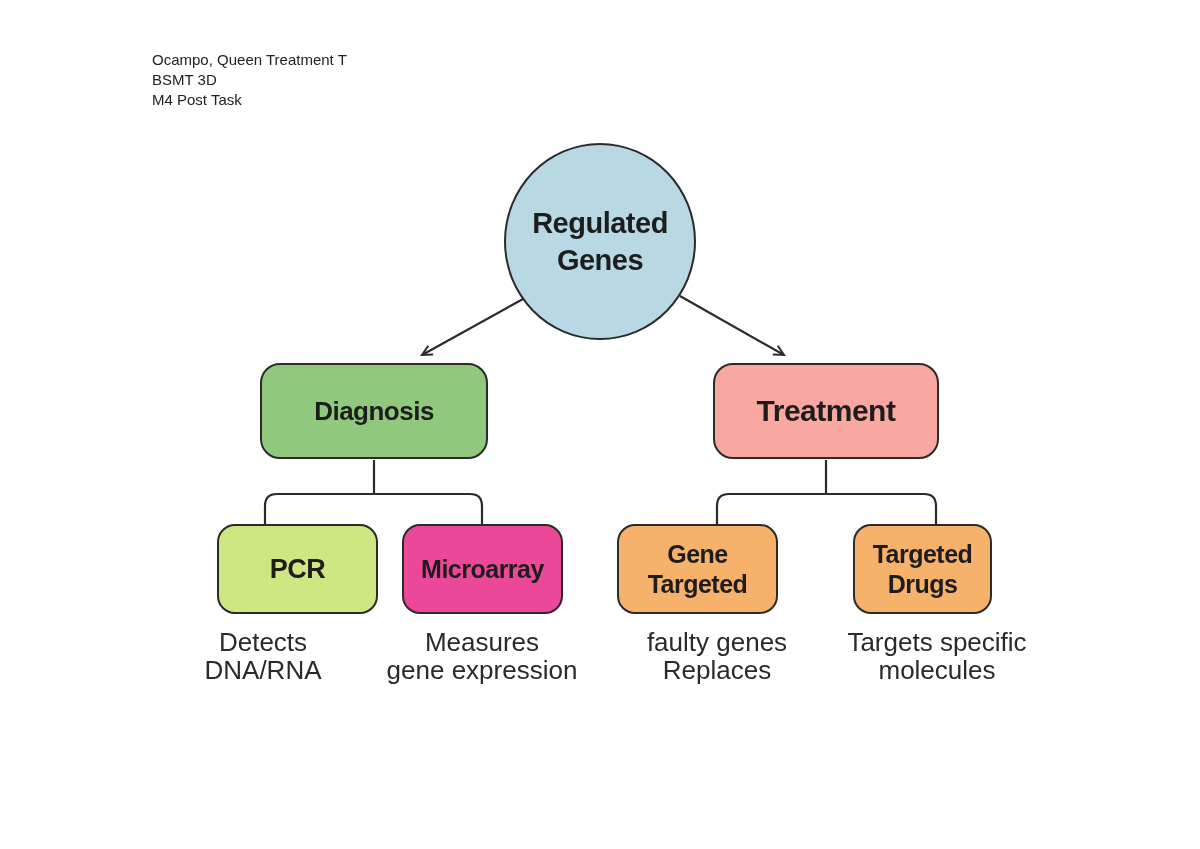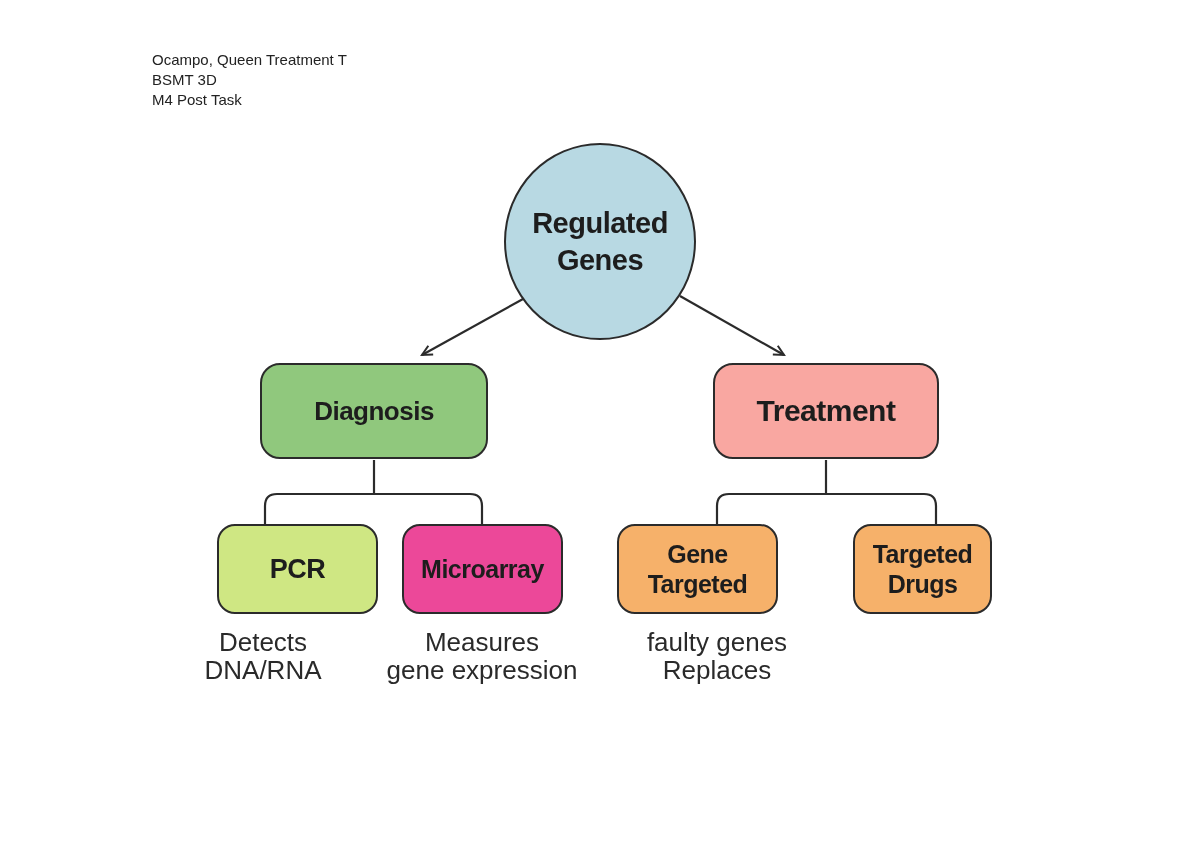--- a/index.html
+++ b/index.html
@@ -147,14 +147,18 @@
   <div class="caption caption-microarray">
     <span>Measures</span>
     <span>gene expression</span>
   </div>
 
   <div class="caption caption-gene-therapy">
     <span>faulty genes</span>
     <span>Replaces</span>
   </div>
 
+  <div class="caption caption-targeted-drugs">
+    <span>Targets specific</span>
+    <span>molecules</span>
+  </div>
 
 </div>
 
 </body></html>

